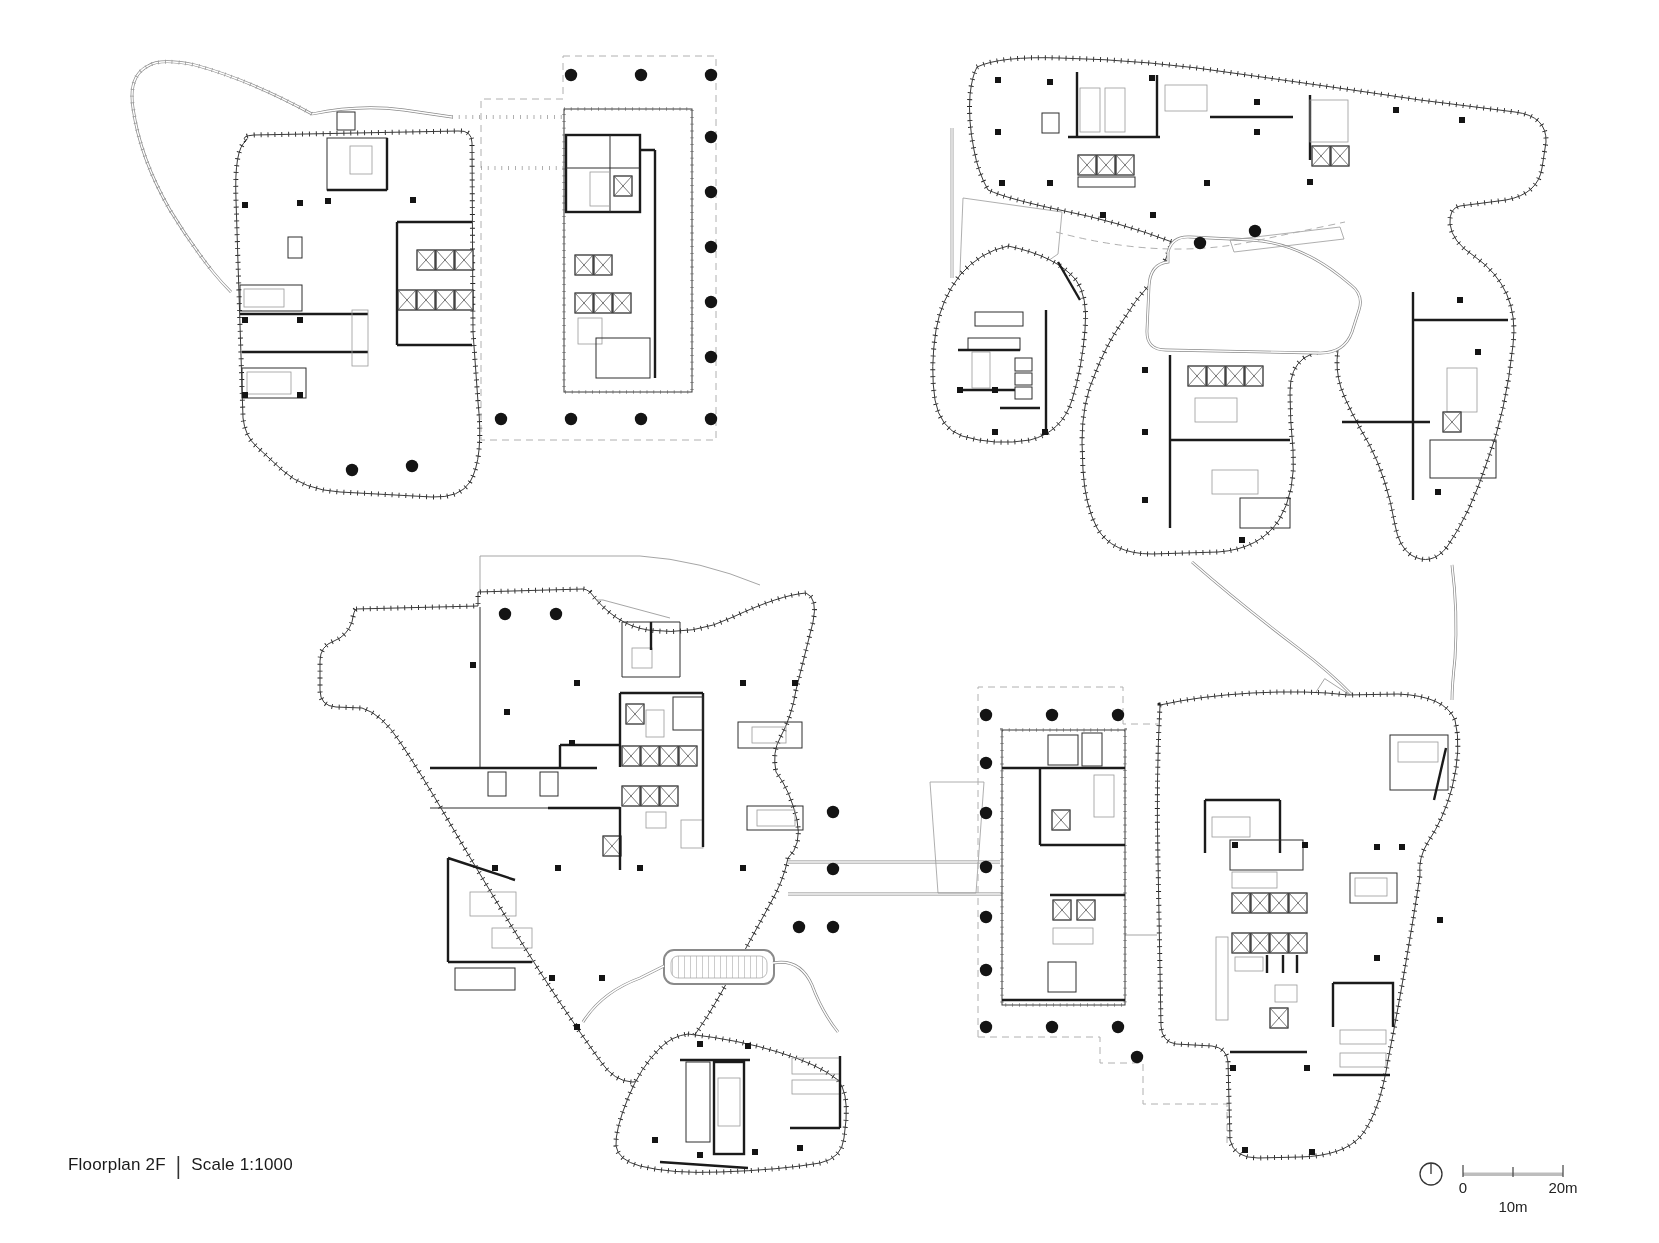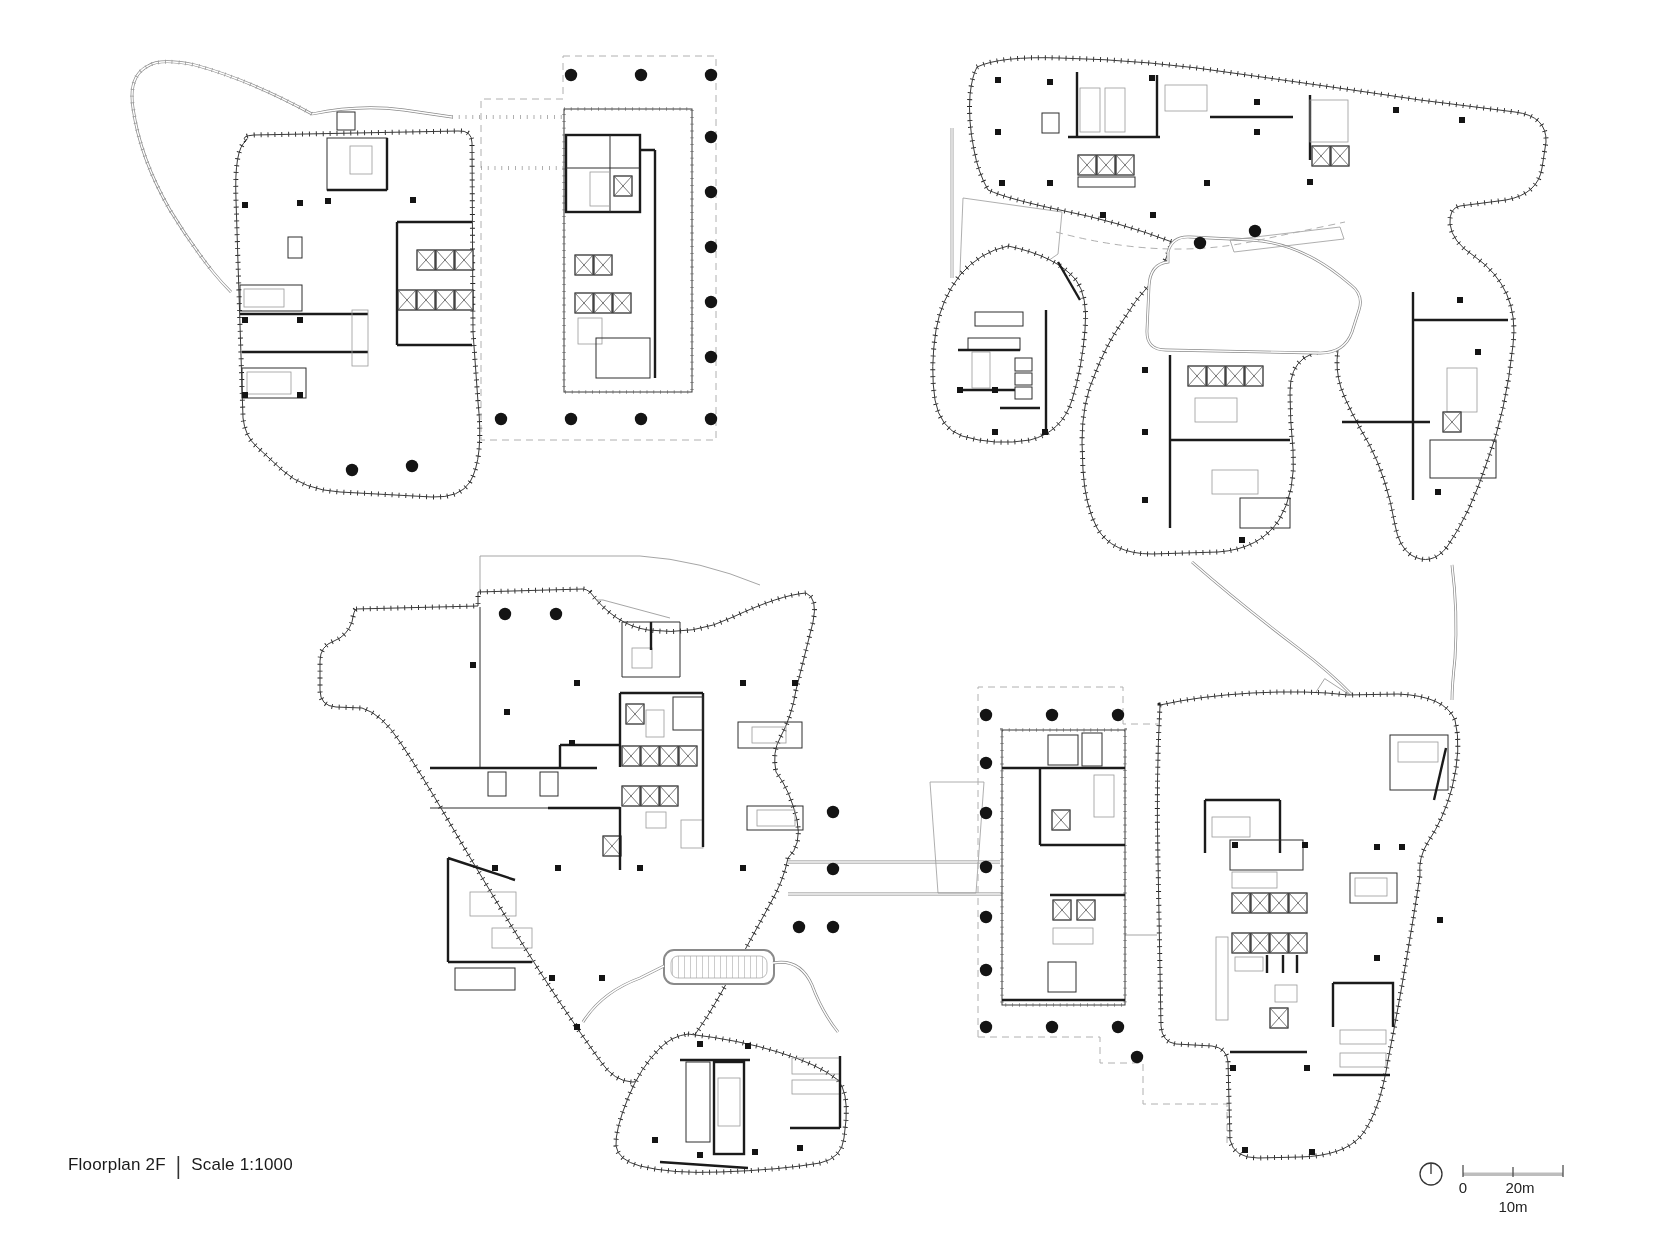--- a/index.html
+++ b/index.html
@@ -462,13 +462,13 @@
 </svg>
 
 <div id="title-block">
   <span>Floorplan 2F</span>
   <span class="sep">|</span>
   <span>Scale 1:1000</span>
 </div>
 
 <span class="sc-label" style="left:1441px;">0</span>
 <span class="sc-label" style="left:1491px;margin-top:19px;">10m</span>
-<span class="sc-label" style="left:1498px;text-align:center;">20m</span>
+<span class="sc-label" style="left:1541px;text-align:center;">20m</span>
 
 </body></html>

